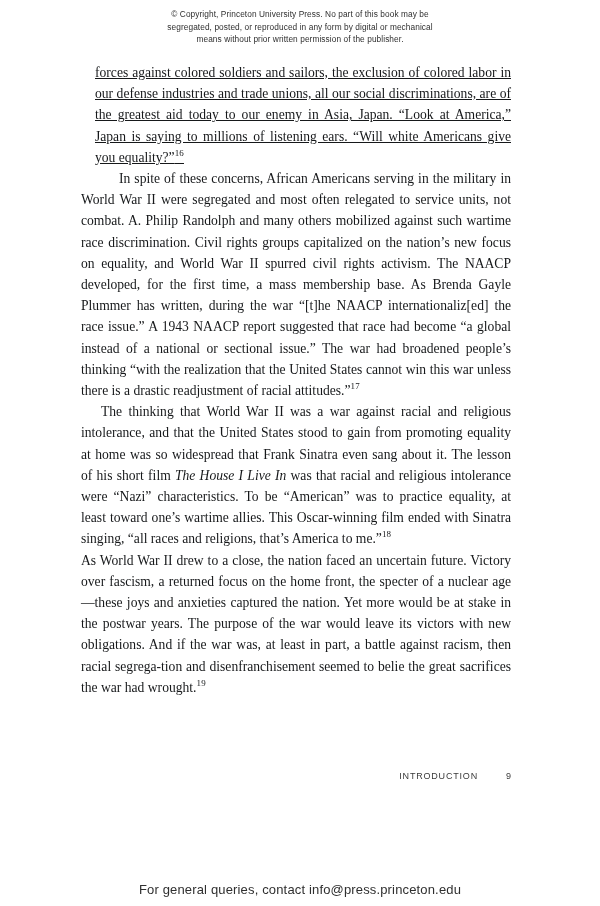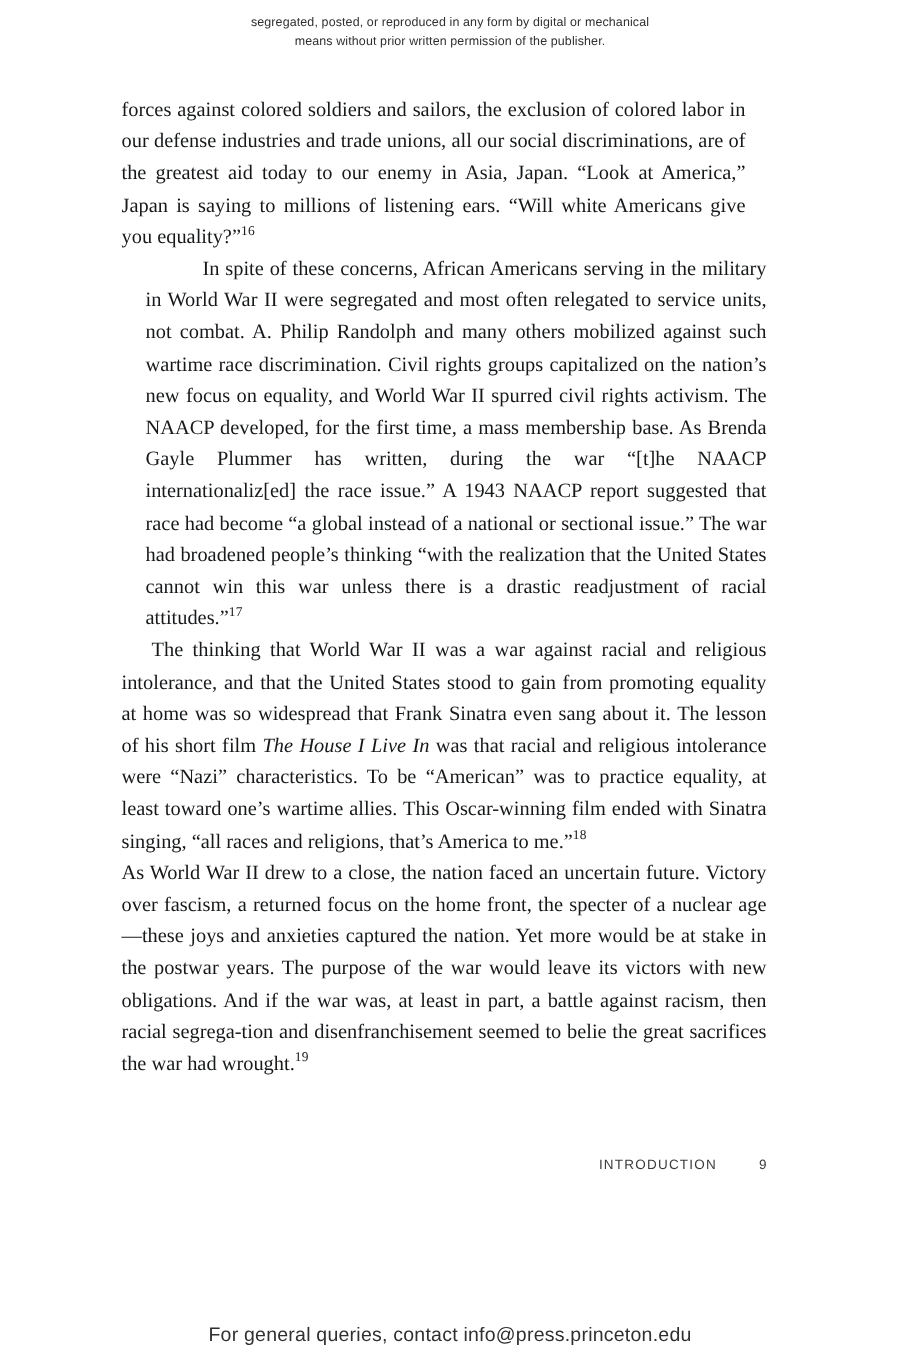--- a/index.html
+++ b/index.html
@@ -48,25 +48,27 @@
     text-align: justify;
     text-justify: inter-word;
     font-size: 13.6px;
     line-height: 21.2px;
     color: #16181a;
     hyphens: none;
   }
 
   
   p.extract {
+    margin-left: 14px;
     width: 416px;
+    text-decoration: underline;
   }
 
   
-  p.indent-lg { text-indent: 38px; margin-left: 16px; }
+  p.indent-lg { text-indent: 38px; }
   p.indent-sm { text-indent: 20px; }
   p.indent-none { text-indent: 0; }
 
   
   .gap-after-extract { margin-bottom: 4px; }
   .gap-before-last { margin-top: 26px; }
 
   sup.fn {
     font-size: 0.66em;
     vertical-align: super;
@@ -104,20 +106,21 @@
     font-family: "Liberation Sans", "DejaVu Sans", sans-serif;
     font-size: 13px;
     color: #2f2f2f;
     letter-spacing: 0.012em;
   }
 </style>
 </head>
 <body>
 
 <div class="copyright-notice">
+  <span class="cline">© Copyright, Princeton University Press. No part of this book may be</span>
   <span class="cline">segregated, posted, or reproduced in any form by digital or mechanical</span>
   <span class="cline">means without prior written permission of the publisher.</span>
 </div>
 
 <div class="page-body">
 
   <p class="para extract indent-none gap-after-extract"><span>forces against colored soldiers and sailors, the exclusion of colored labor in our defense industries and trade unions, all our social discriminations, are of the greatest aid today to our enemy in Asia, Japan. “Look at America,” Japan is saying to millions of listening ears. “Will white Americans give you equality?”</span><sup class="fn">16</sup></p>
 
   <p class="para indent-lg"><span>In spite of these concerns, African Americans serving in the military in World War II were segregated and most often relegated to service units, not combat. A. Philip Randolph and many others mobilized against such wartime race discrimination. Civil rights groups capitalized on the nation’s new focus on equality, and World War II spurred civil rights activism. The NAACP developed, for the first time, a mass membership base. As Brenda Gayle Plummer has written, during the war “[t]he NAACP internationaliz[ed] the race issue.” A 1943 NAACP report suggested that race had become “a global instead of a national or sectional issue.” The war had broadened people’s thinking “with the realization that the United States cannot win this war unless there is a drastic readjustment of racial attitudes.”</span><sup class="fn">17</sup></p>
 

